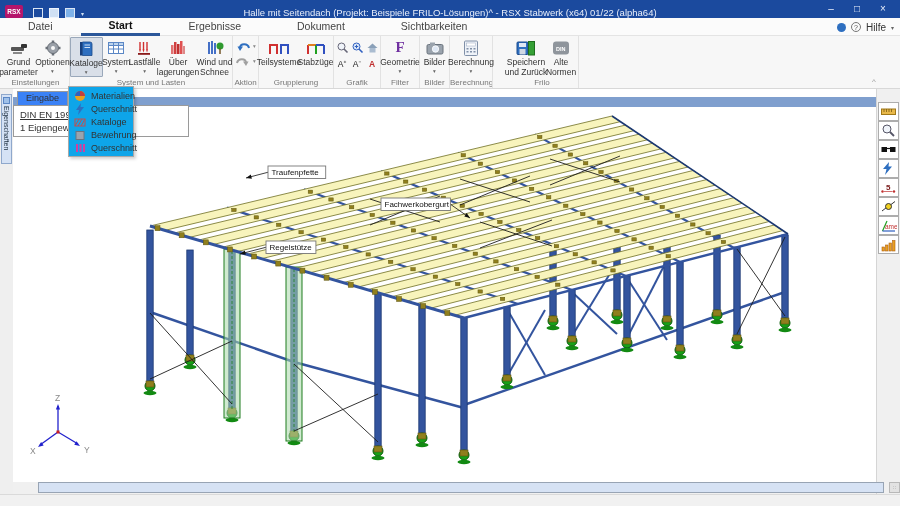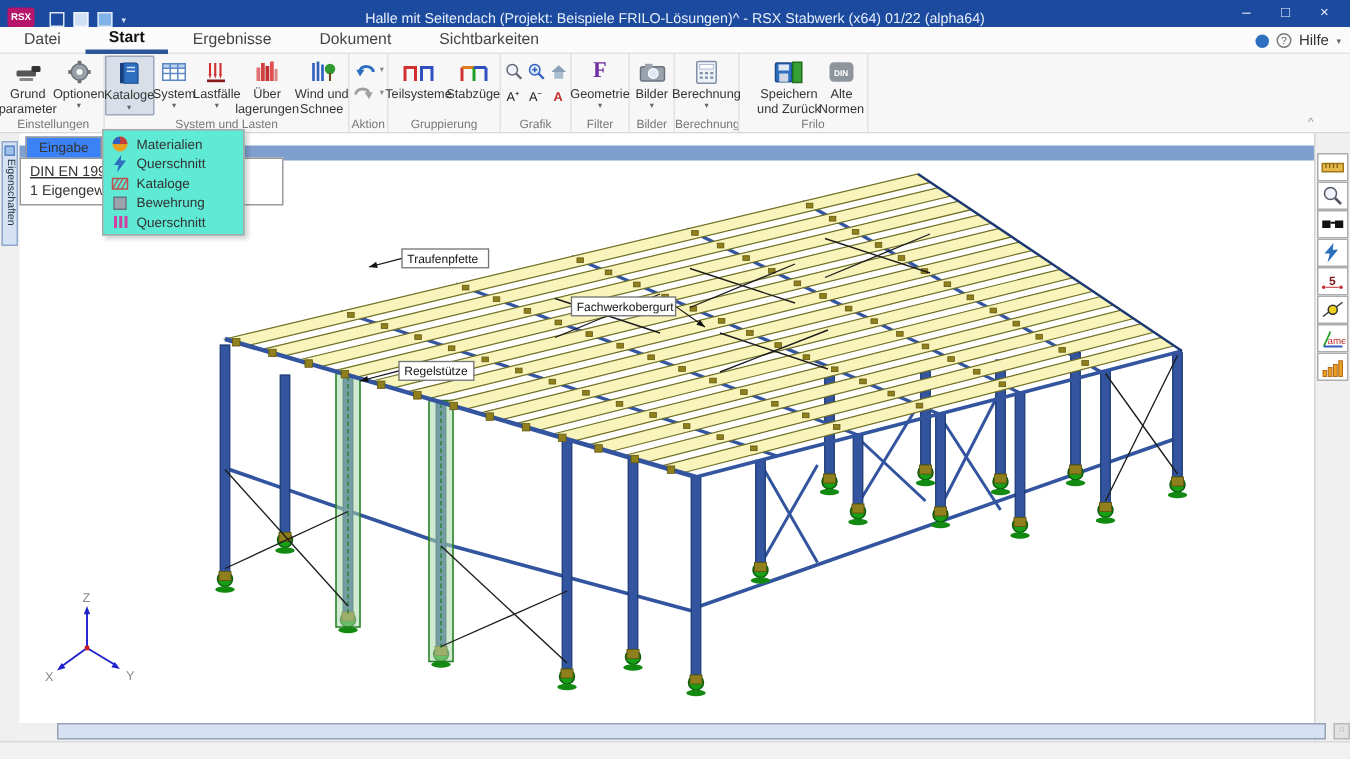--- a/index.html
+++ b/index.html
@@ -12,21 +12,21 @@
   .qat .qi{width:10px;height:10px;display:inline-block}
   .qi-doc{border:1px solid #dce6f4;background:transparent}
   .qi-save{background:#cfe0f4;border:1px solid #eef4fc}
   .qi-win{background:#7fb2e8;border:1px solid #dce6f4}
   .qat .caret{font-size:6px;color:#cfe0f4}
   #tb-title{position:absolute;left:120px;right:120px;text-align:center;font-size:9.5px;color:#e8eefa;white-space:nowrap;overflow:hidden}
   #win-controls{position:absolute;right:4px;top:0;height:18px;display:flex;align-items:center;gap:0}
   #win-controls span{width:26px;text-align:center;font-size:10px;color:#e8eefa;line-height:18px}
   
   #menubar{left:0;top:18px;width:900px;height:18px;background:#fbfbfb;border-bottom:1px solid #e4e4e4;display:flex;align-items:stretch}
-  .menu-tab{padding:0 16px;font-size:10.5px;color:#444;line-height:17px;height:18px}
+  .menu-tab{padding:0 28px;font-size:10.5px;color:#444;line-height:17px;height:18px}
   .menu-tab.active{font-weight:bold;color:#111;border-bottom:3px solid #2b579a;line-height:15px}
   #menubar-right{position:absolute;right:6px;top:0;height:18px;display:flex;align-items:center;gap:5px}
   .blue-dot{width:9px;height:9px;border-radius:50%;background:#2e6fc0;display:inline-block}
   .q-circle{width:10px;height:10px;border-radius:50%;border:1px solid #777;color:#555;font-size:7px;display:inline-flex;align-items:center;justify-content:center}
   #help-label{font-size:10px;color:#333}
   #menubar-right .caret{font-size:6px;color:#666}
   
   #ribbon{left:0;top:36px;width:900px;height:53px;background:#f7f7f7;border-bottom:1px solid #d8d8d8}
   .rgroup{position:absolute;top:0;height:52px;border-right:1px solid #e2e2e2}
   .glabel{position:absolute;bottom:1px;left:0;width:100%;text-align:center;font-size:8px;color:#777;white-space:nowrap;overflow:hidden}
@@ -54,21 +54,21 @@
   svg text{font-family:"Liberation Sans",sans-serif}
   
   #panel-tabs{left:17px;top:91px;display:flex;z-index:10}
   .ptab{height:14px;font-size:9px;padding:1px 8px 0;color:#333}
   .ptab.active{background:#3b82f6;border:1px solid #9a9a9a;border-bottom:none}
   .ptab.inactive{background:#ececec;border:1px solid #c0c0c0;border-left:none}
   #panel-box{left:13px;top:105px;width:176px;height:32px;background:#fff;border:1px solid #9a9a9a;padding:3px 6px;z-index:9}
   #panel-box .l1{font-size:9.5px;color:#333;text-decoration:underline;white-space:nowrap;overflow:hidden}
   #panel-box .l2{font-size:9.5px;color:#333;margin-top:2px;white-space:nowrap;overflow:hidden}
   
-  #dropdown{left:68px;top:86px;width:95px;background:#5eead4;border:1px solid #a8a8a8;box-shadow:2px 2px 3px rgba(0,0,0,.18);z-index:50;padding:2px 0}
+  #dropdown{left:68px;top:86px;width:66px;background:#0ea5e9;border:1px solid #a8a8a8;box-shadow:2px 2px 3px rgba(0,0,0,.18);z-index:50;padding:2px 0}
   .menu-item{display:flex;align-items:center;height:13px;padding-left:5px;gap:5px;font-size:9px;color:#333}
   .mi-icon{width:12px;height:12px;display:flex;align-items:center;justify-content:center}
   
   #right-strip{left:876px;top:89px;width:24px;height:405px;background:#f0f0f0;border-left:1px solid #d5d5d5}
   .rtb{position:absolute;left:878px;width:21px;height:19px;background:#fff;border:1px solid #adadad;display:flex;align-items:center;justify-content:center}
   
   #hscroll{left:38px;top:482px;width:846px;height:11px;background:#d6e2f4;border:1px solid #98a4b4}
   #grip{left:889px;top:482px;width:11px;height:11px;background:#e2e2e2;border:1px solid #b8b8b8;font-size:5px;color:#888;text-align:center;line-height:9px}
   #statusbar{left:0;top:494px;width:900px;height:12px;background:#f1f1f1;border-top:1px solid #dadada}
 </style>

